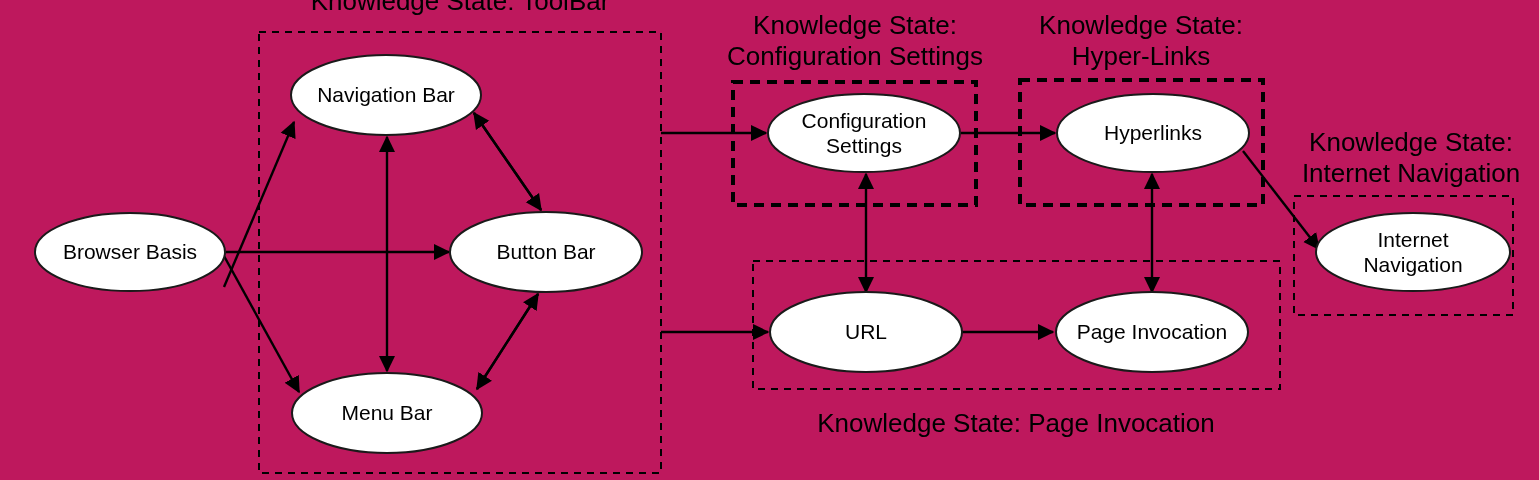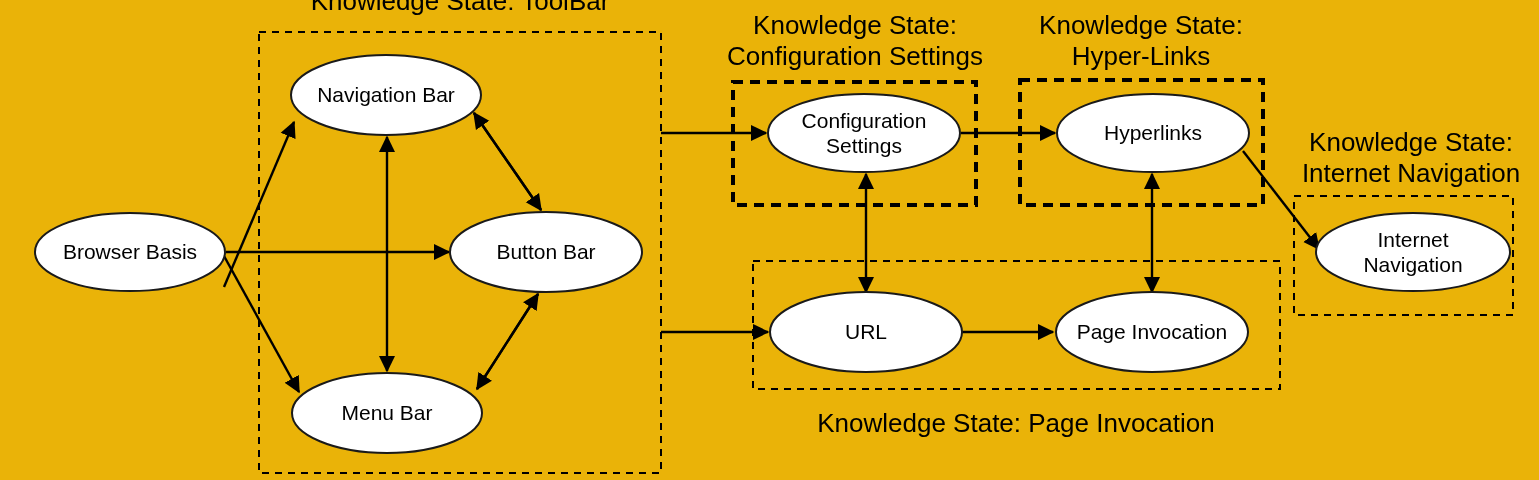--- a/index.html
+++ b/index.html
@@ -7,21 +7,21 @@
     padding: 0;
     background: #ffffff;
   }
   body {
     font-family: "Liberation Sans", sans-serif;
   }
   #diagram-root {
     position: relative;
     width: 1539px;
     height: 480px;
-    background: #eab308;
+    background: #be185d;
     overflow: hidden;
   }
   svg.canvas {
     position: absolute;
     top: 0;
     left: 0;
     width: 1539px;
     height: 480px;
   }
   .group-box {

